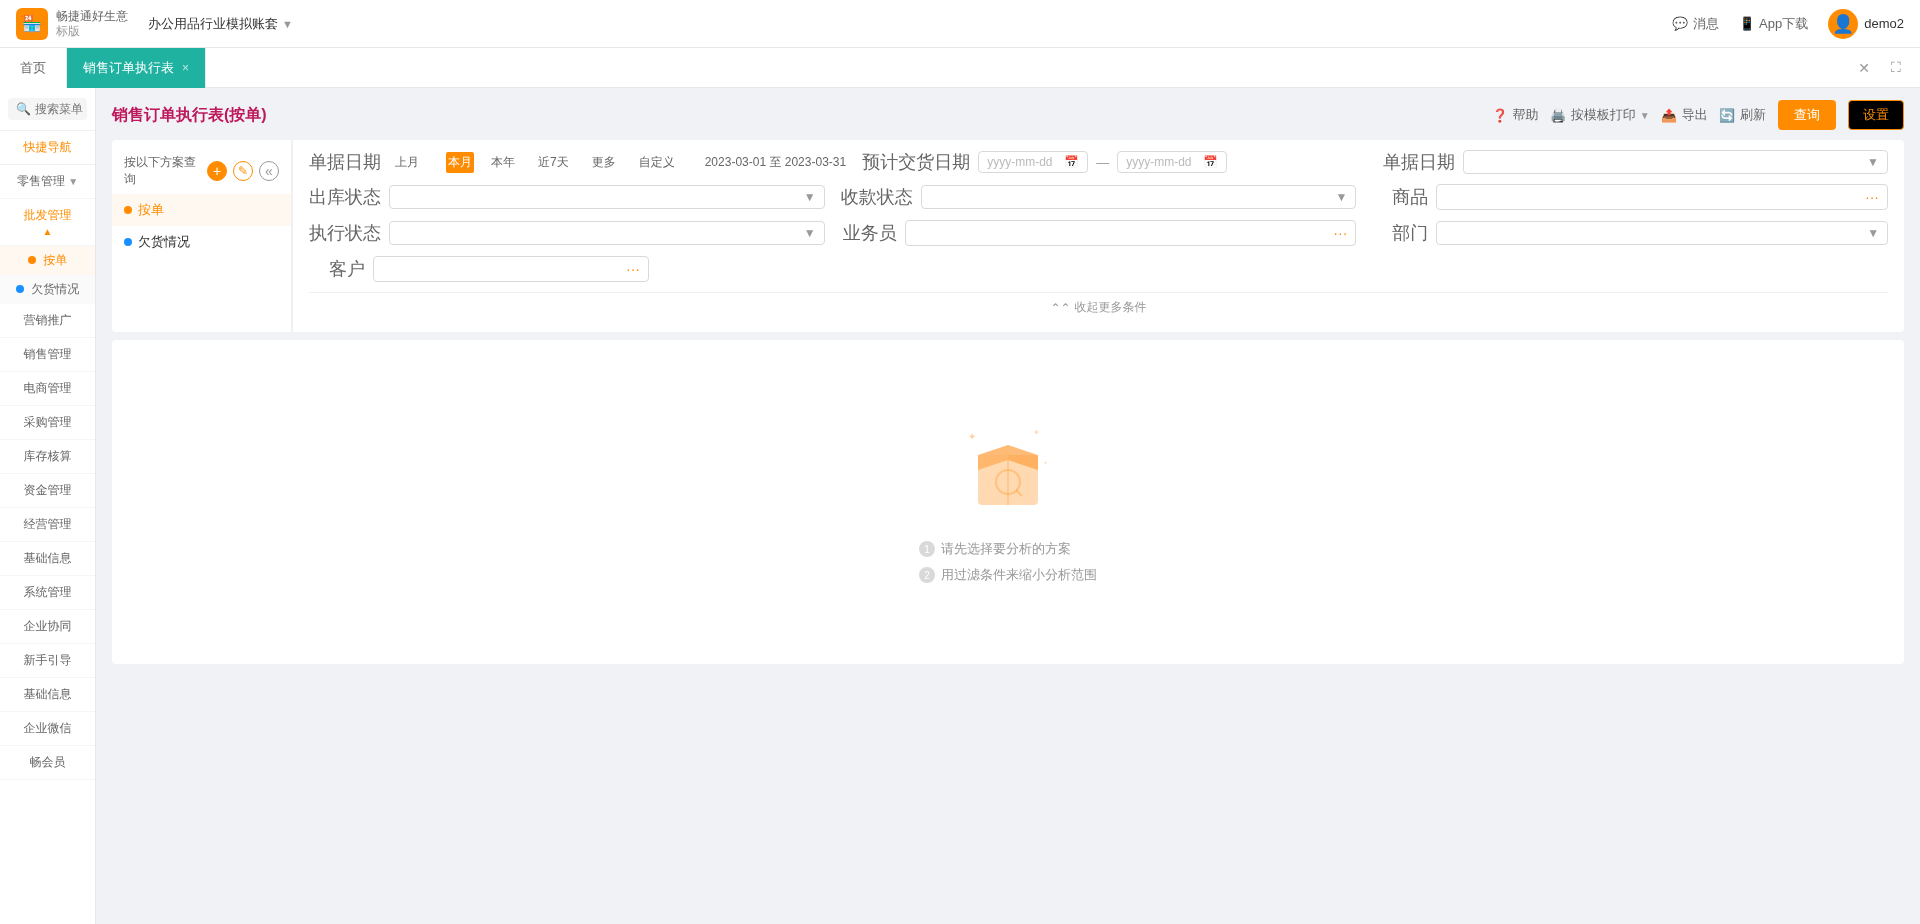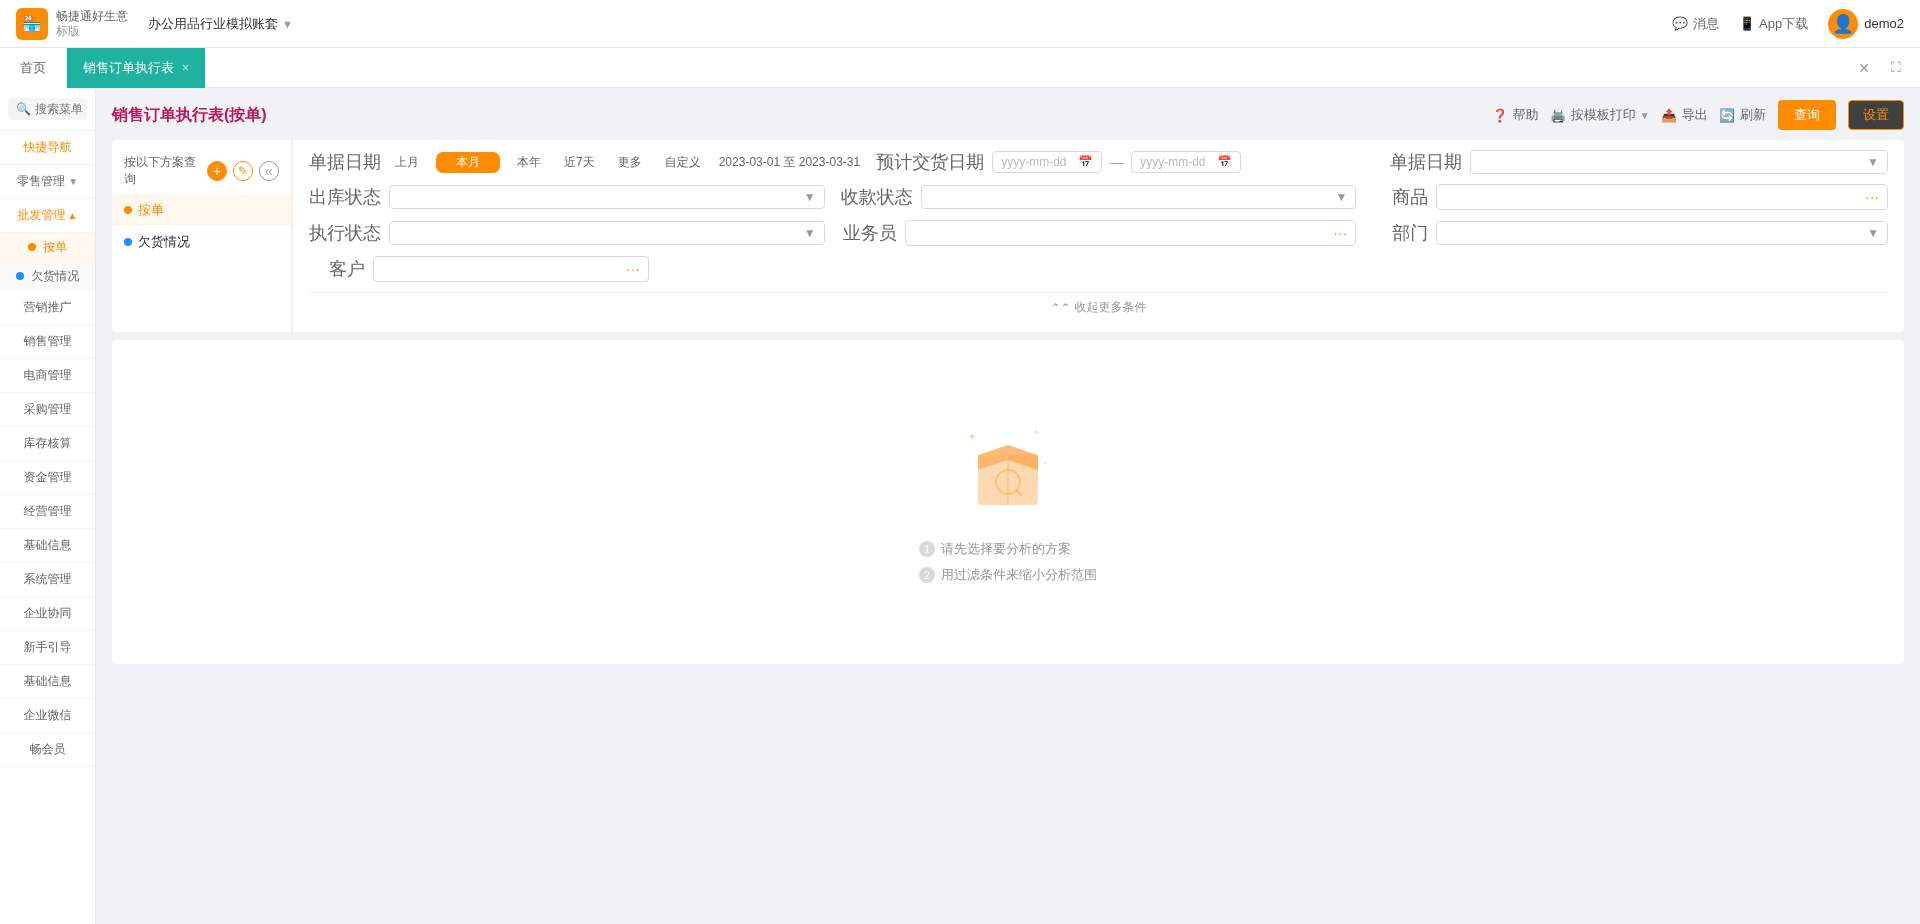--- a/index.html
+++ b/index.html
@@ -167,21 +167,21 @@
       color: #0f766e;
     }
     .sidebar-nav-item {
       padding: 8px 4px;
       text-align: center;
       cursor: pointer;
       font-size: 12px;
       color: #666;
       border-bottom: 1px solid #f5f5f5;
     }
-    .sidebar-nav-item.expanded { color: #ff8c00; }
+    .sidebar-nav-item.expanded { color: #ff8c00; flex-direction: column; }
     .sidebar-nav-item.has-arrow {
       display: flex;
       align-items: center;
       justify-content: center;
       gap: 2px;
     }
     .sidebar-sub-item {
       padding: 6px 4px;
       text-align: center;
       cursor: pointer;
@@ -242,21 +242,21 @@
     .btn-primary {
       background: #ff8c00;
       color: white;
       border: none;
       border-radius: 4px;
       padding: 6px 16px;
       font-size: 13px;
       cursor: pointer;
     }
     .btn-default {
-      background: #404040;
+      background: #000000;
       color: #ff8c00;
       border: 1px solid #ff8c00;
       border-radius: 4px;
       padding: 5px 14px;
       font-size: 13px;
       cursor: pointer;
     }
 
     .plan-panel {
       width: 180px;
@@ -639,27 +639,27 @@
         <div class="vdivider"></div>
 
         <div class="filter-right">
 
           <div class="filter-row">
 
             <div class="filter-group" style="flex:none;">
               <span class="filter-label">单据日期</span>
               <div class="date-shortcuts">
                 <span class="date-shortcut">上月</span>
-                <span class="date-shortcut active" style="background:#ff8c00; color:white; border-radius:7px; padding:2px 20px;">本月</span>
+                <span class="date-shortcut active" style="background:#ff8c00; color:white; border-radius:2px; padding:2px 2px;margin-left:10px;">本月</span>
                 <span class="date-shortcut">本年</span>
                 <span class="date-shortcut">近7天</span>
                 <span class="date-shortcut">更多</span>
                 <span class="date-shortcut">自定义</span>
               </div>
-              <div style="font-size:12px; color:#666; margin-left:4px;">
+              <div style="font-size:12px; color:#666; margin-left:16px;">
                 <span>2023-03-01</span>
                 <span> 至 </span>
                 <span>2023-03-31</span>
               </div>
             </div>
 
             <div class="filter-group">
               <span class="filter-label filter-label-wide">预计交货日期</span>
               <div class="date-input" style="display:inline-flex; align-items:center; gap:4px; border:1px solid #d9d9d9; border-radius:4px; padding:3px 8px; min-width:110px;">
                 <span style="color:#bbb; font-size:12px;">yyyy-mm-dd</span>

